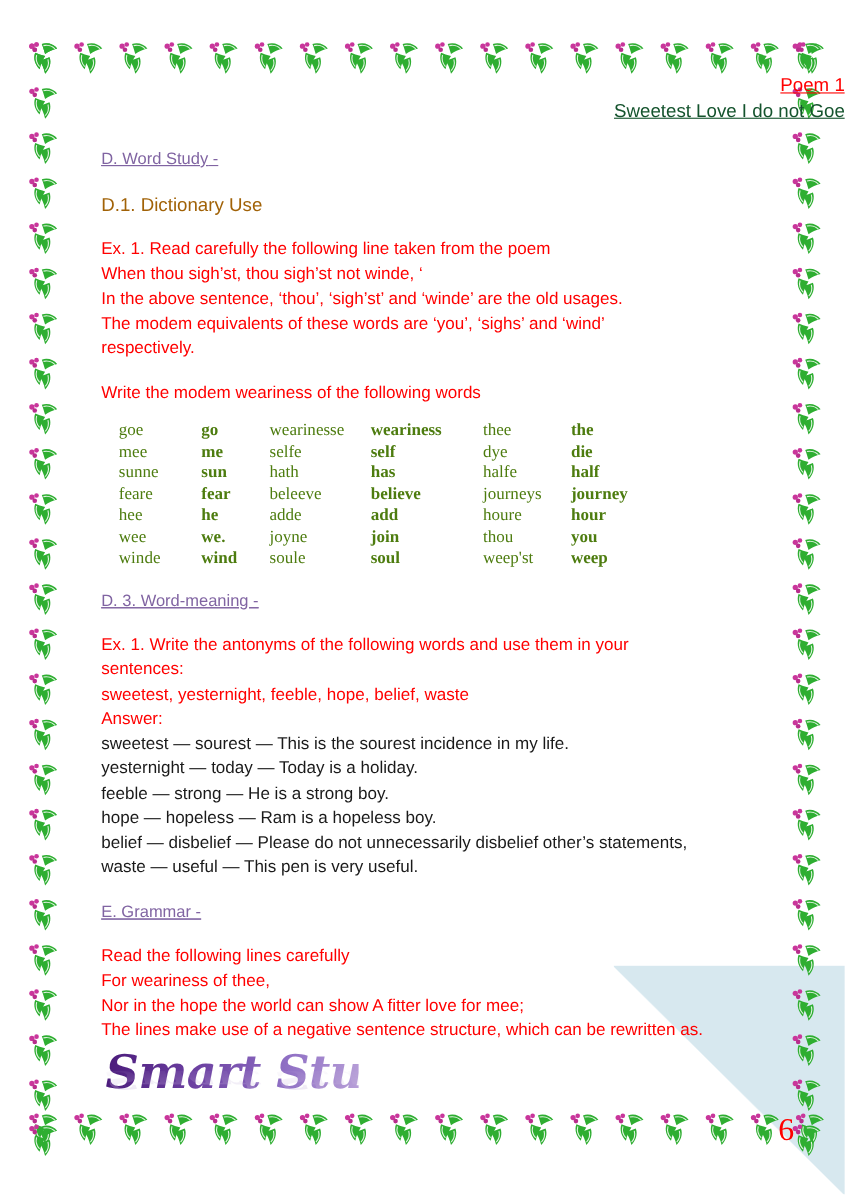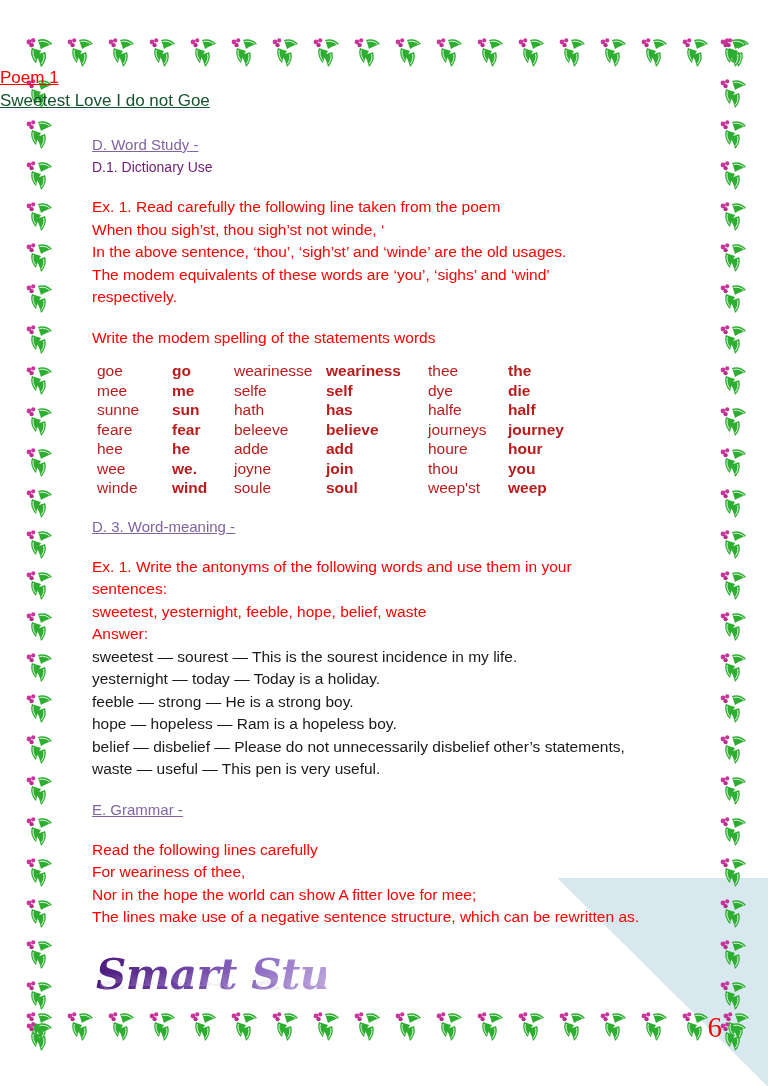--- a/index.html
+++ b/index.html
@@ -58,21 +58,21 @@
 
   
   #content {
     position: absolute;
     left: 0; top: 0;
     width: 768px;
     z-index: 4;
   }
 
   .title-block {
-    text-align: left;
+    text-align: right;
     margin-top: 66px;
   }
   .title-red {
     color: #ff0000;
     font-size: 17px;
     text-decoration: underline;
     line-height: 23px;
     display: inline-block;
   }
   .title-purple {
@@ -90,45 +90,46 @@
 
   .heading-purple {
     color: #8064a2;
     font-size: 15px;
     line-height: 22px;
     text-decoration: underline;
   }
   .heading-purple .u { text-decoration: underline; }
 
   .sub-purple {
-    color: #701a75;
-    font-size: 14px;
+    color: #a16207;
+    font-size: 17px;
     line-height: 22px;
+    margin-top: 20px;
   }
 
   .red-para {
     color: #ff0000;
     font-size: 15.5px;
     line-height: 22.5px;
   }
   .black-para {
     color: #1a1a1a;
     font-size: 15.5px;
     line-height: 22.5px;
   }
   .gap-md { height: 18px; }
   .gap-lg { height: 22px; }
 
   
   #word-table {
     margin-top: 12px;
-    margin-left: 5px;
+    margin-left: 16px;
     border-collapse: collapse;
-    font-family: Liberation Sans, sans-serif;
-    color: #b91c1c;
+    font-family: Liberation Serif, serif;
+    color: #4d7c0f;
   }
   #word-table td {
     font-size: 15.5px;
     line-height: 19.5px;
     padding: 0;
     vertical-align: baseline;
     white-space: nowrap;
   }
   #word-table td.old  { font-weight: normal; }
   #word-table td.new  { font-weight: bold; }
@@ -1329,21 +1330,21 @@
     <div class="gap-md"></div>
 
     <div class="red-para">Ex. 1. Read carefully the following line taken from the poem</div>
     <div class="red-para">When thou sigh’st, thou sigh’st not winde, ‘</div>
     <div class="red-para">In the above sentence, ‘thou’, ‘sigh’st’ and ‘winde’ are the old usages.</div>
     <div class="red-para">The modem equivalents of these words are ‘you’, ‘sighs’ and ‘wind’</div>
     <div class="red-para">respectively.</div>
 
     <div class="gap-md"></div>
 
-    <div class="red-para">Write the modem spelling of the statements words</div>
+    <div class="red-para">Write the modem weariness of the following words</div>
 
     <table id="word-table">
       <tbody>
           <tr>
             <td class="c1 old">goe</td>
             <td class="c2 new">go</td>
             <td class="c3 old">wearinesse</td>
             <td class="c4 new">weariness</td>
             <td class="c5 old">thee</td>
             <td class="c6 new">the</td>

